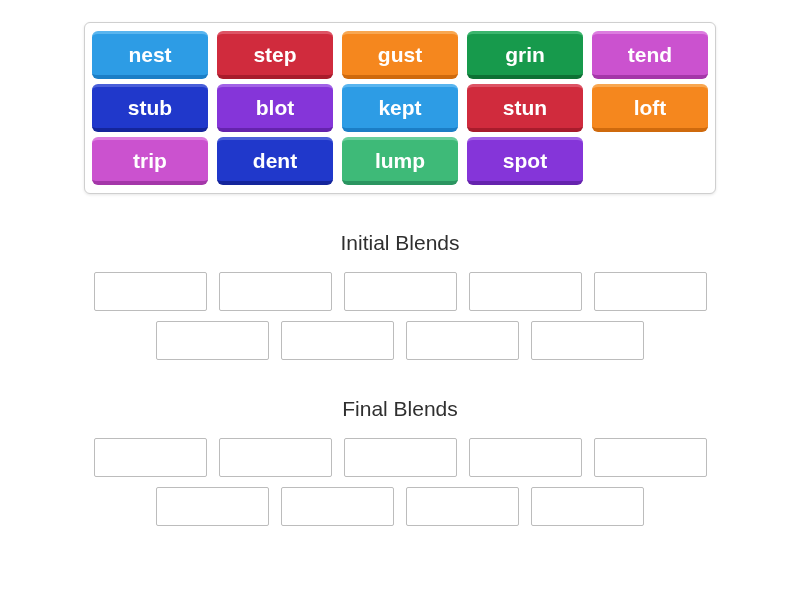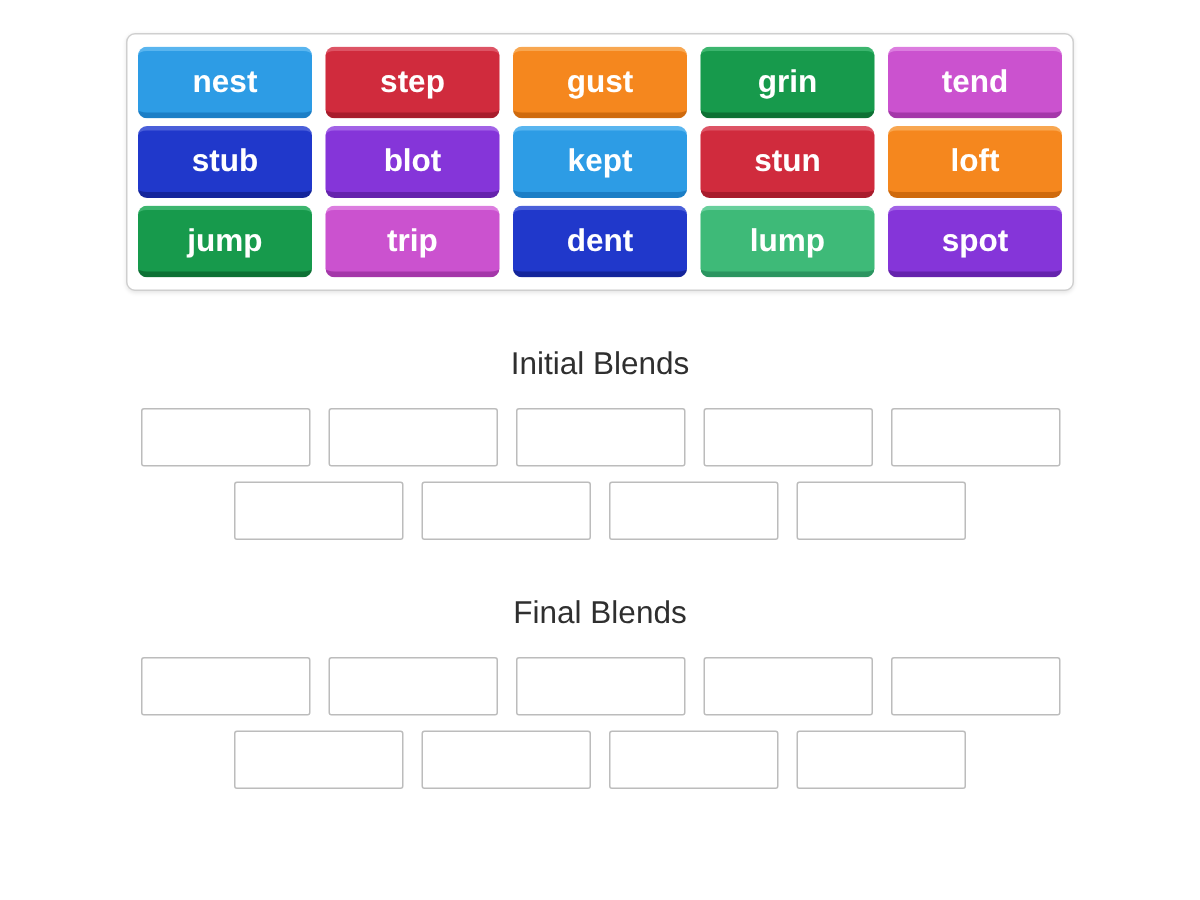--- a/index.html
+++ b/index.html
@@ -82,21 +82,20 @@
       <div class="tile" style="--base: #2d9ce5; --light: #59b5ef; --dark: #1b7ec6;">nest</div>
       <div class="tile" style="--base: #d02b3d; --light: #dd5465; --dark: #a81c2c;">step</div>
       <div class="tile" style="--base: #f5871e; --light: #f8a751; --dark: #cf6a0d;">gust</div>
       <div class="tile" style="--base: #179a4c; --light: #3cb56e; --dark: #0d7134;">grin</div>
       <div class="tile" style="--base: #cb52cf; --light: #dc7ddf; --dark: #a437a9;">tend</div>
       <div class="tile" style="--base: #2038cb; --light: #4a5fd9; --dark: #14259b;">stub</div>
       <div class="tile" style="--base: #8535d9; --light: #a263e6; --dark: #6523ad;">blot</div>
       <div class="tile" style="--base: #2d9ce5; --light: #59b5ef; --dark: #1b7ec6;">kept</div>
       <div class="tile" style="--base: #d02b3d; --light: #dd5465; --dark: #a81c2c;">stun</div>
       <div class="tile" style="--base: #f5871e; --light: #f8a751; --dark: #cf6a0d;">loft</div>
-      <div class="tile" style="--base: #179a4c; --light: #3cb56e; --dark: #0d7134;">jump</div>
       <div class="tile" style="--base: #cb52cf; --light: #dc7ddf; --dark: #a437a9;">trip</div>
       <div class="tile" style="--base: #2038cb; --light: #4a5fd9; --dark: #14259b;">dent</div>
       <div class="tile" style="--base: #3eba78; --light: #68cf9c; --dark: #2b9560;">lump</div>
       <div class="tile" style="--base: #8535d9; --light: #a263e6; --dark: #6523ad;">spot</div>
     </div>
 
   <section>
     <h2 class="group-title">Initial Blends</h2>
     <div>
         <div class="slot-row">

